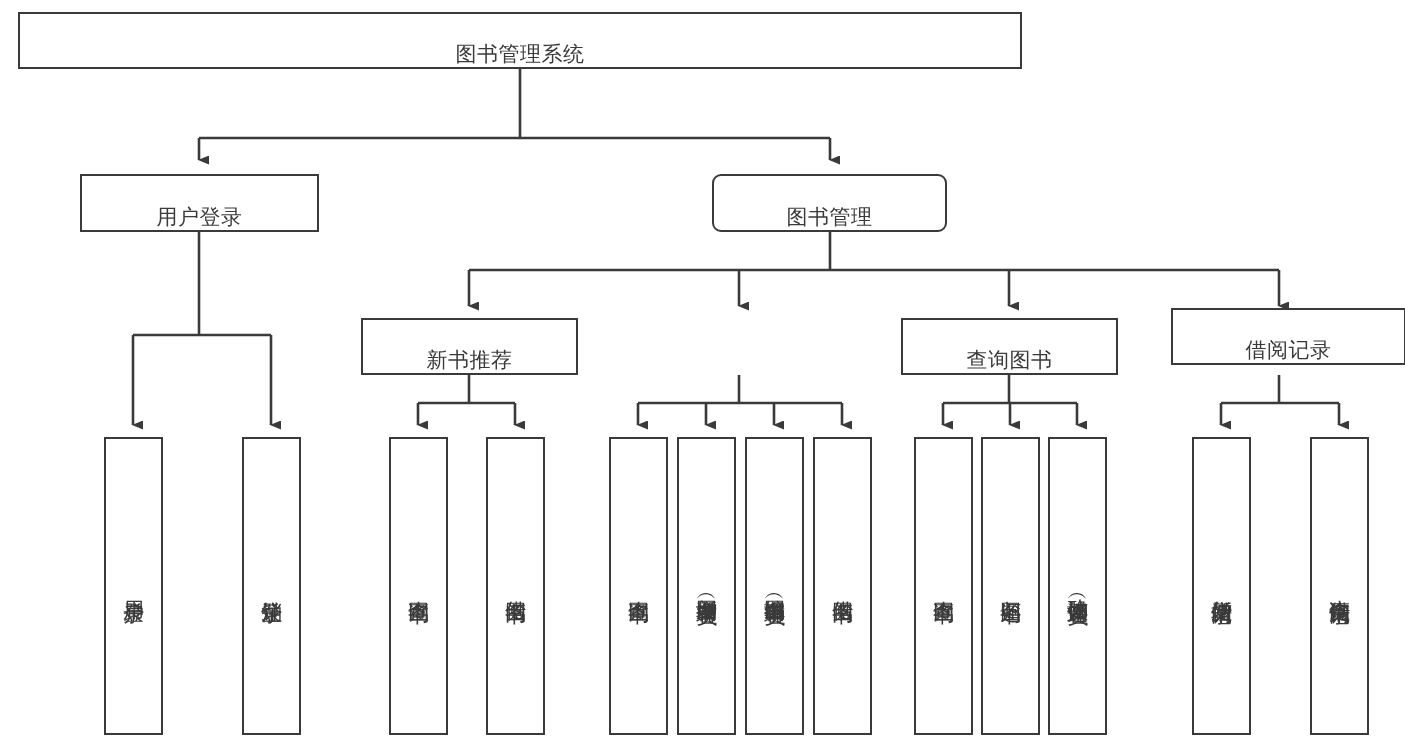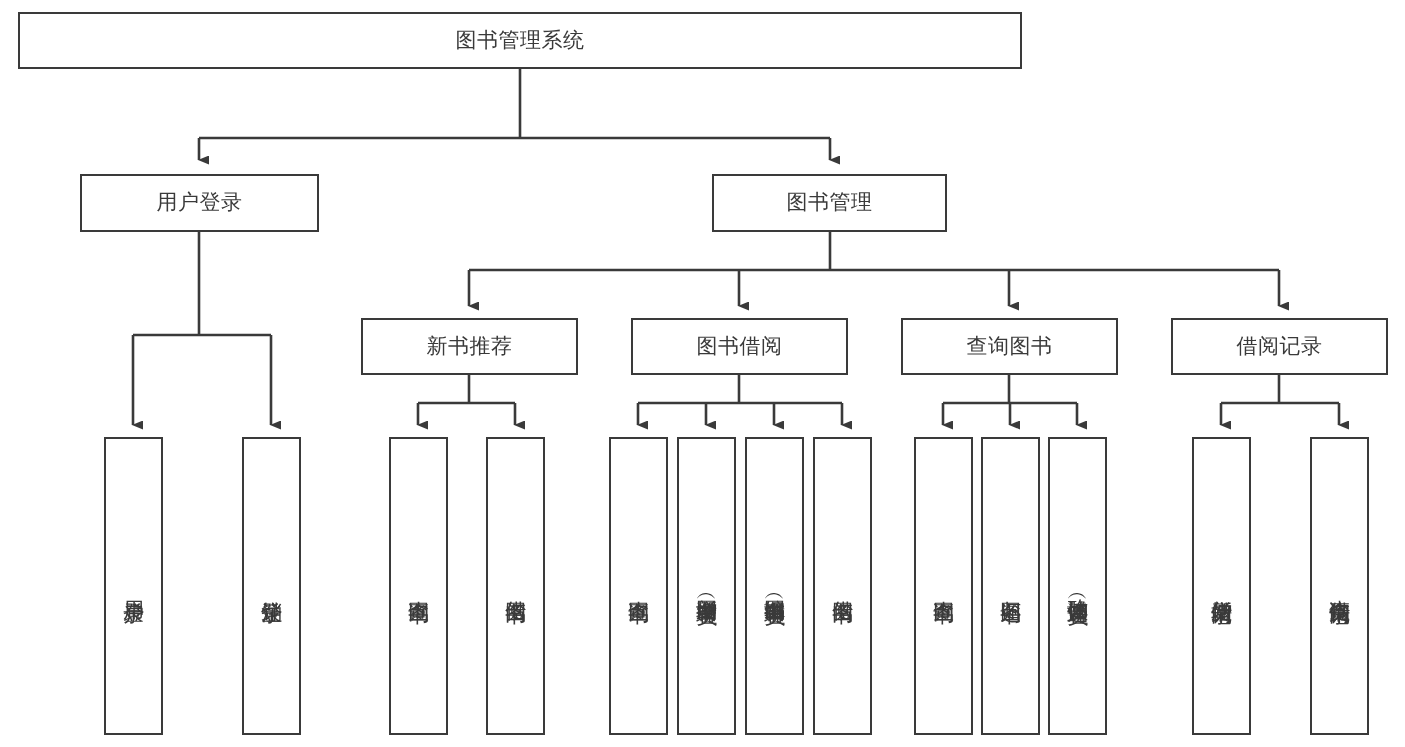--- a/index.html
+++ b/index.html
@@ -26,21 +26,21 @@
     width: 1405px;
     height: 747px;
     pointer-events: none;
   }
   .node {
     position: absolute;
     box-sizing: border-box;
     background: #ffffff;
     border: 2px solid #3a3a3a;
     display: flex;
-    align-items: center;
+    align-items: flex-end;
     justify-content: center;
     color: #3a3a3a;
   }
   .node-h {
     font-size: 21px;
     line-height: 1.2;
     letter-spacing: 0.5px;
     white-space: nowrap;
   }
   .node-v {
@@ -125,34 +125,31 @@
     </g>
   </svg>
 
   <div class="node node-h" style="left:18px; top:12px; width:1004px; height:57px;">
     <span>图书管理系统</span>
   </div>
 
   <div class="node node-h" style="left:80px; top:174px; width:239px; height:58px;">
     <span>用户登录</span>
   </div>
-  <div class="node node-h" style="left:712px; top:174px; width:235px; height:58px;">
+  <div class="node node-h" style="left:712px; top:174px; width:235px; height:58px;border-radius:9px;">
     <span>图书管理</span>
   </div>
 
   <div class="node node-h" style="left:361px; top:318px; width:217px; height:57px;">
     <span>新书推荐</span>
   </div>
-  <div class="node node-h" style="left:631px; top:318px; width:217px; height:57px;">
-    <span>图书借阅</span>
-  </div>
   <div class="node node-h" style="left:901px; top:318px; width:217px; height:57px;">
     <span>查询图书</span>
   </div>
-  <div class="node node-h" style="left:1171px; top:318px; width:217px; height:57px;">
+  <div class="node node-h" style="left:1171px; top:308px; width:235px; height:57px;">
     <span>借阅记录</span>
   </div>
 
   <div class="node node-v" style="left:104px; top:437px; width:59px; height:298px;">
     <span class="vtext">用户登录</span>
   </div>
   <div class="node node-v" style="left:242px; top:437px; width:59px; height:298px;">
     <span class="vtext">注销登录</span>
   </div>
 

